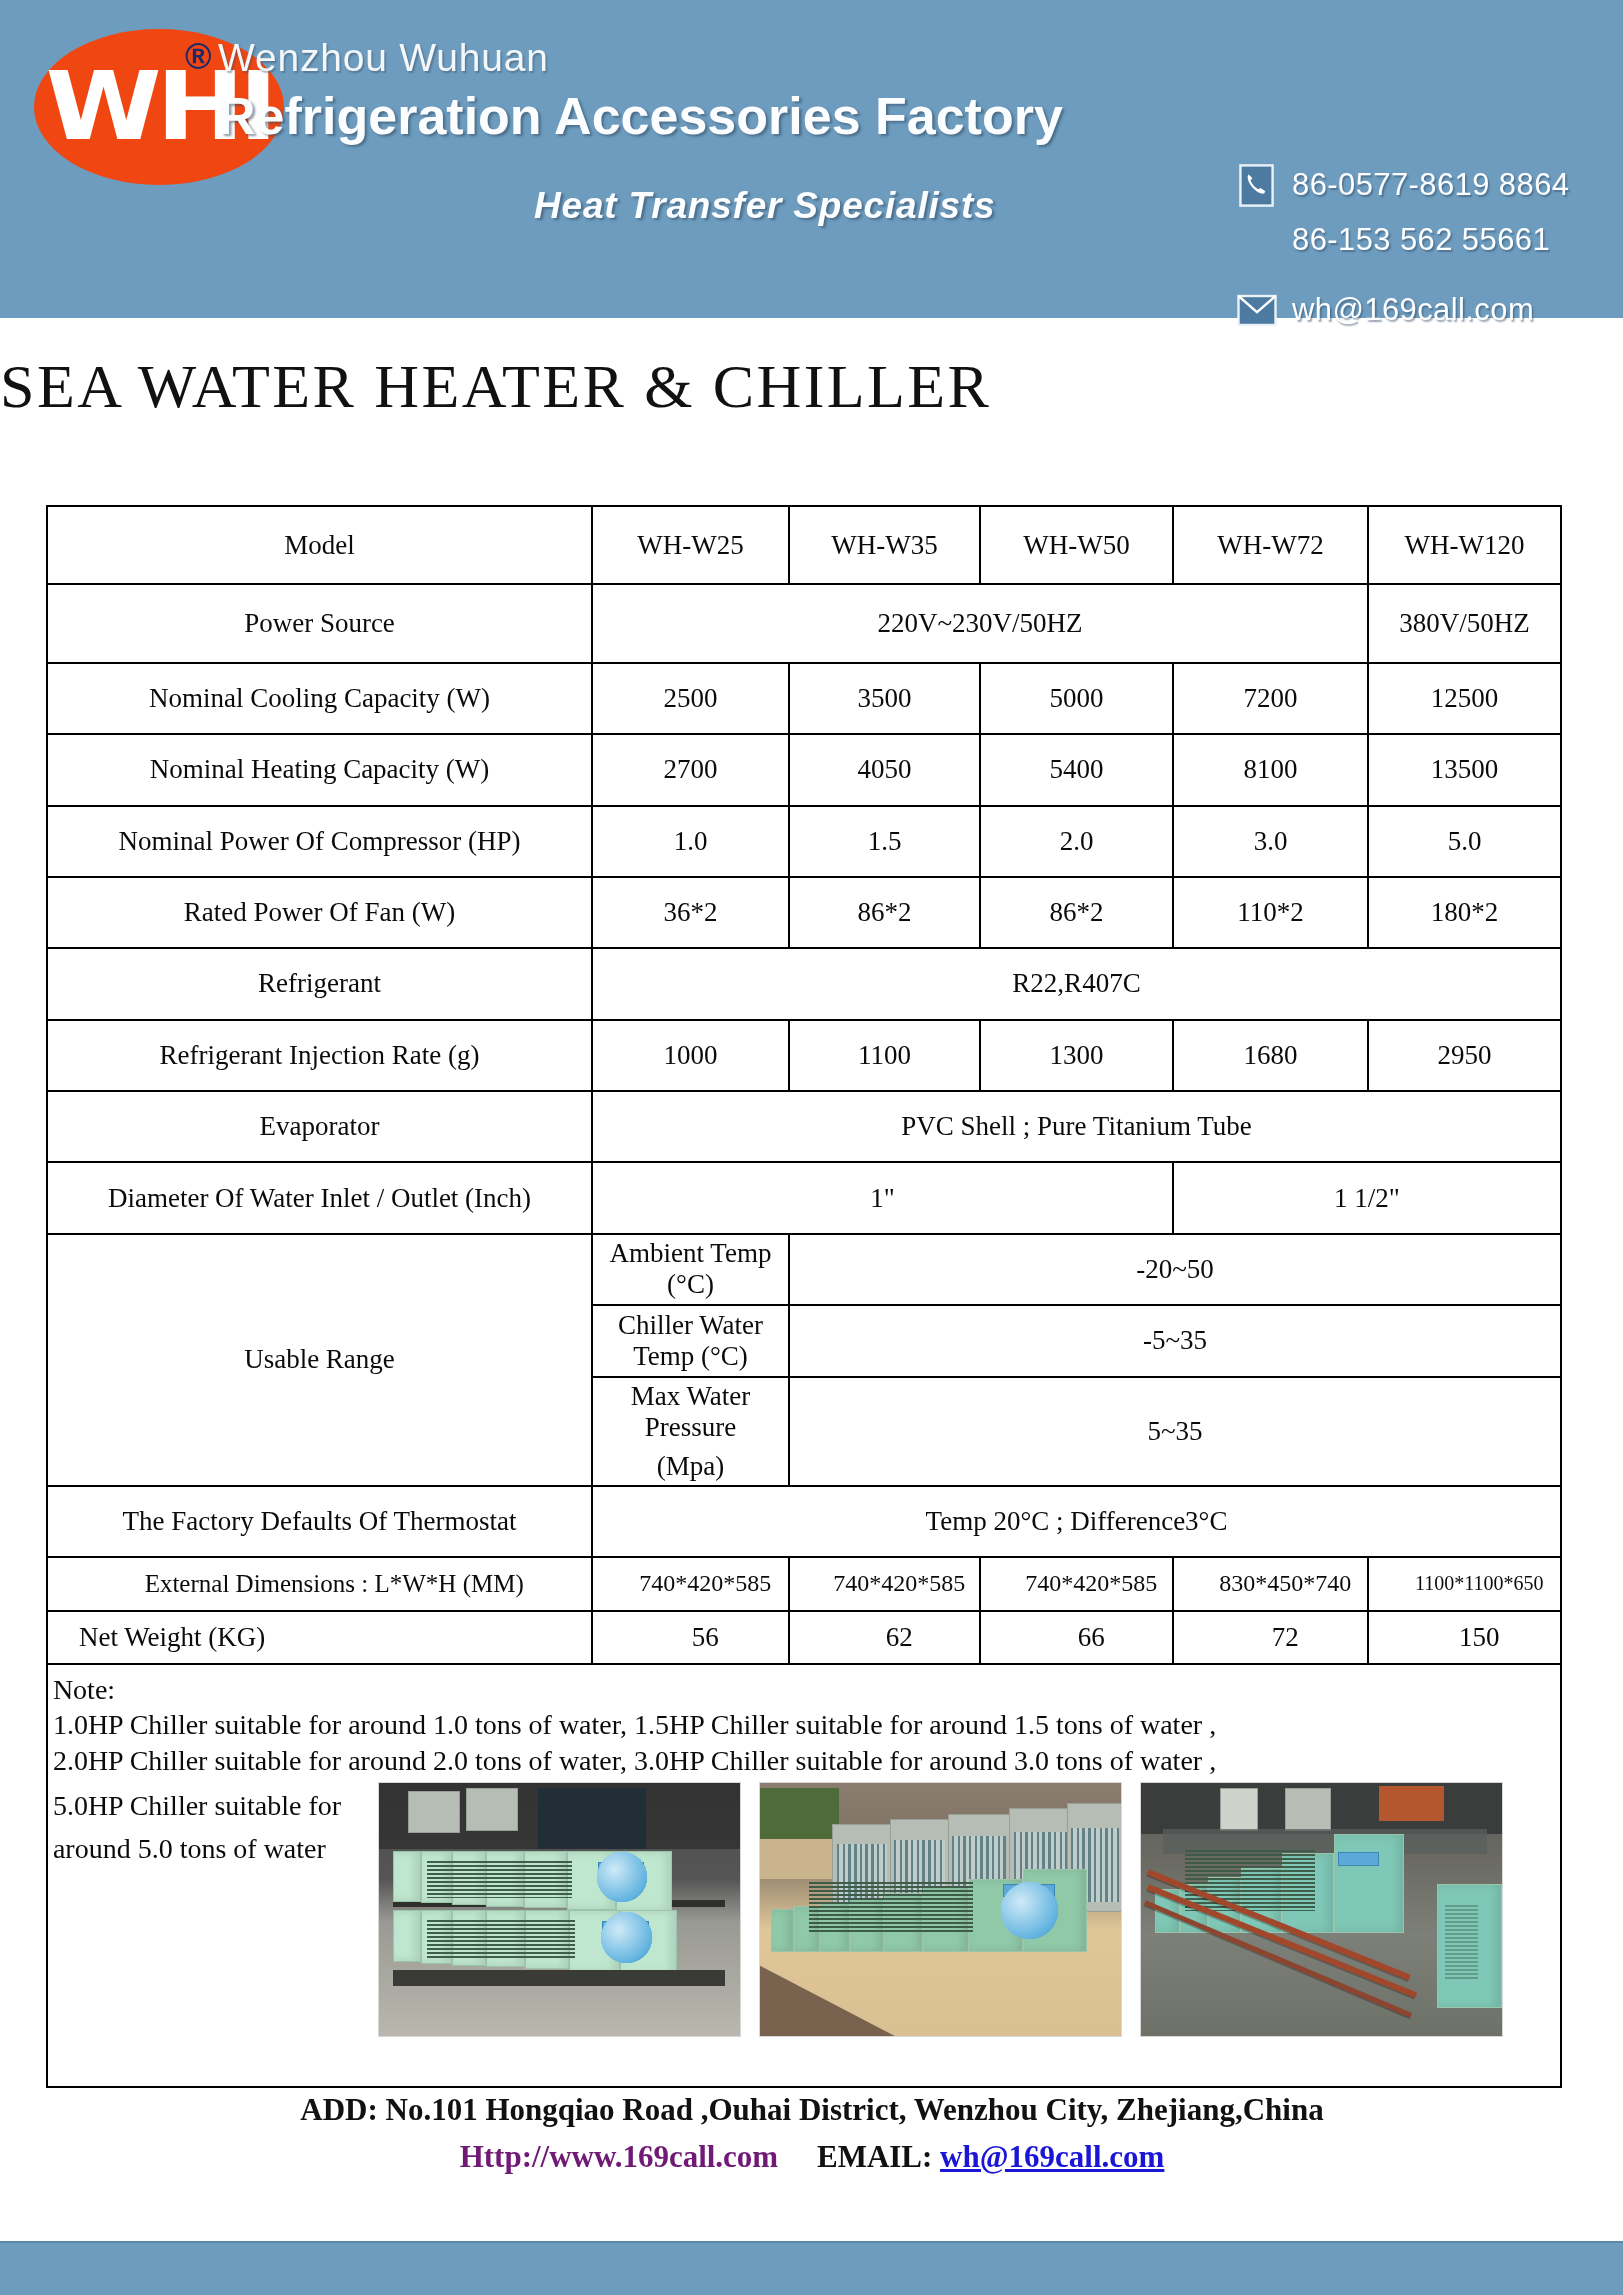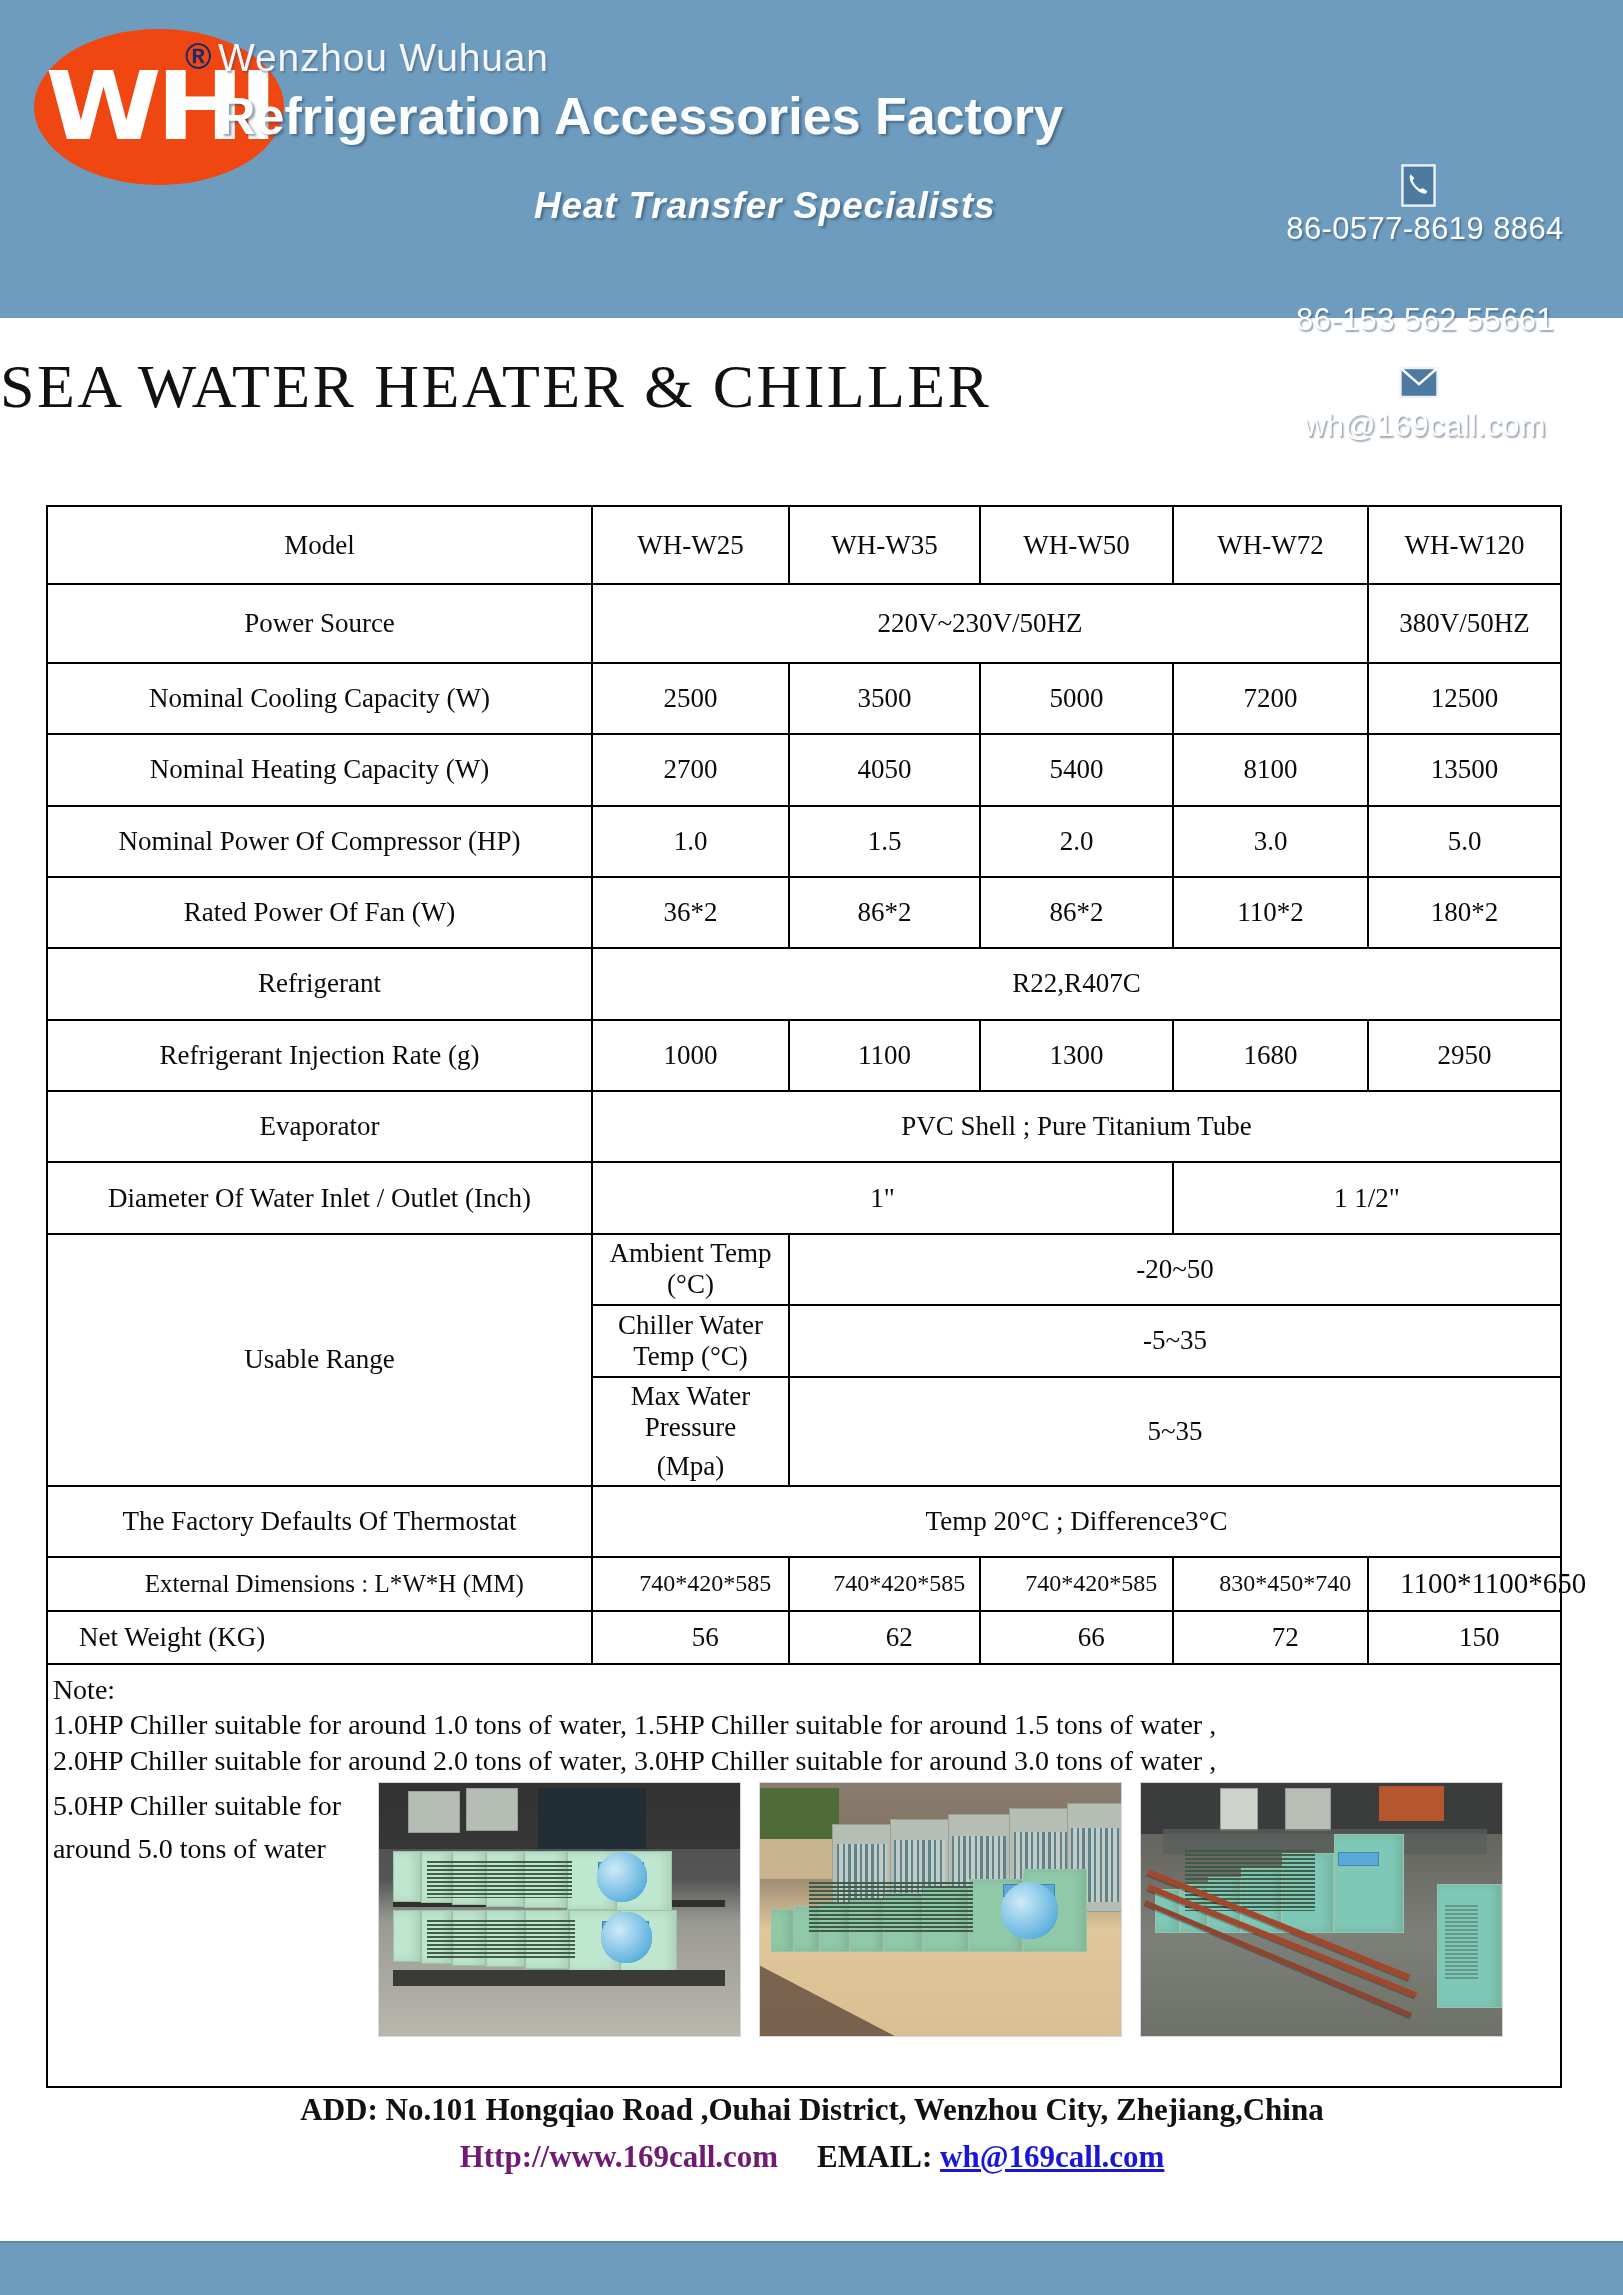--- a/index.html
+++ b/index.html
@@ -91,21 +91,20 @@
   }
   .contact-block {
     position: absolute;
     left: 1234px; top: 159px;
     width: 382px;
   }
   .contact-row {
     display: flex;
     align-items: center;
     margin-bottom: 3.2px;
-    flex-direction: column;
   }
   .contact-icon {
     width: 45px;
     height: 52px;
     margin-right: 13px;
     flex: 0 0 auto;
     display: flex;
     align-items: center;
     justify-content: center;
   }
@@ -419,21 +418,21 @@
       <td class="label">The Factory Defaults Of Thermostat</td>
       <td colspan="5">Temp 20°C ;  Difference3°C</td>
     </tr>
 
     <tr class="r-short">
       <td class="label" style="font-size:25px">External Dimensions : L*W*H (MM)</td>
       <td style="font-size:24px">740*420*585</td>
       <td style="font-size:24px">740*420*585</td>
       <td style="font-size:24px">740*420*585</td>
       <td style="font-size:24px">830*450*740</td>
-      <td style="font-size:29px">1100*1100*650</td>
+      <td style="font-size:20px">1100*1100*650</td>
     </tr>
 
     <tr class="r-short">
       <td class="label" style="text-align:left;">Net Weight (KG)</td>
       <td>56</td>
       <td>62</td>
       <td>66</td>
       <td>72</td>
       <td>150</td>
     </tr>

